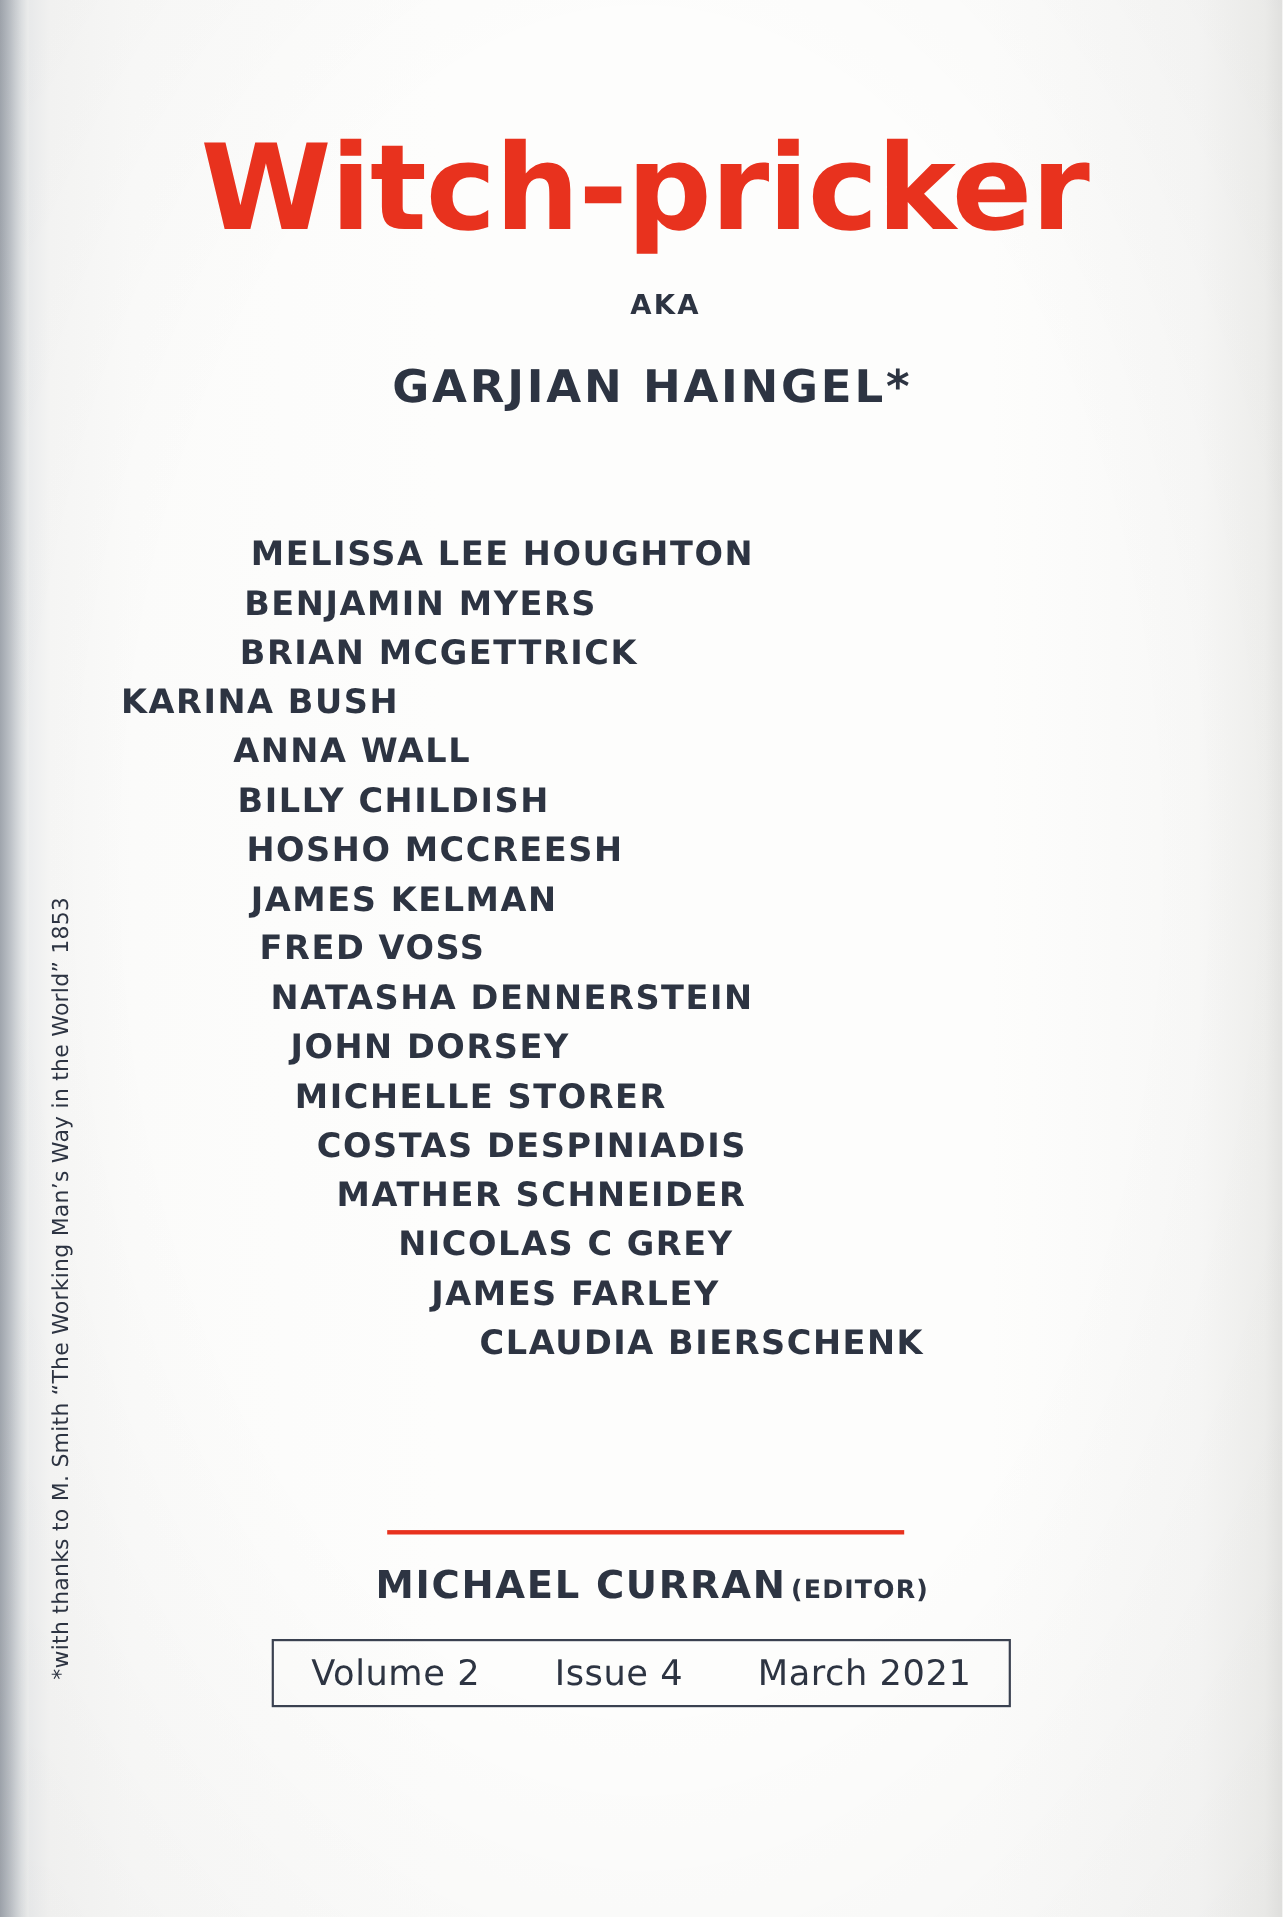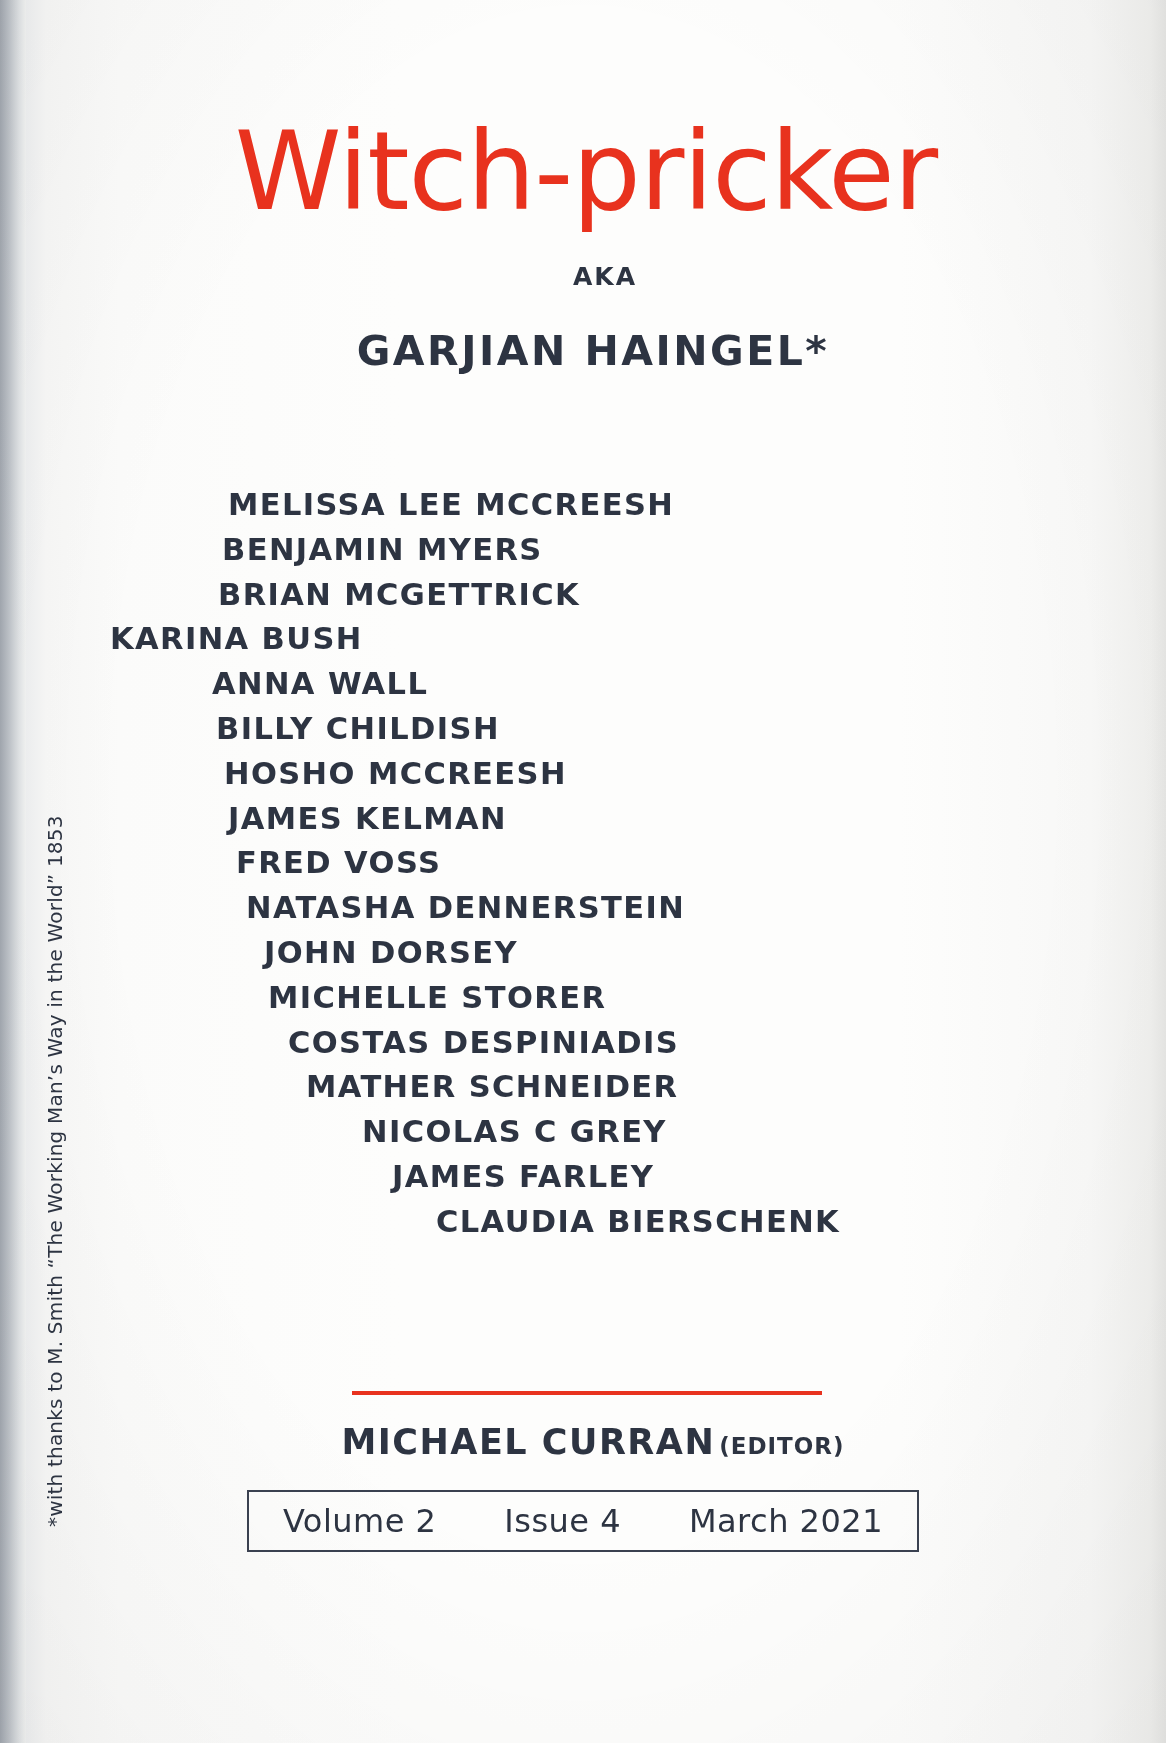--- a/index.html
+++ b/index.html
@@ -50,21 +50,21 @@
   .masthead {
     position: absolute;
     top: 118px;
     left: 0;
     width: 1166px;
     text-align: center;
   }
   .title {
     font-family: "DejaVu Sans", sans-serif;
     font-size: 108px;
-    font-weight: 400;
+    font-weight: 700;
     letter-spacing: -1px;
     color: #e8321e;
     line-height: 1;
     margin: 0;
     padding-left: 6px;
   }
   .aka {
     margin-top: 36px;
     font-family: "DejaVu Sans", sans-serif;
     font-size: 25px;
@@ -177,21 +177,21 @@
 
 <div class="content">
 
   <div class="masthead">
     <h1 class="title">Witch-pricker</h1>
     <div class="aka">AKA</div>
     <div class="subtitle">GARJIAN HAINGEL*</div>
   </div>
 
   <div class="contributors">
-    <div class="contributor" style="padding-left:228px">MELISSA LEE MCCREESH</div>
+    <div class="contributor" style="padding-left:228px">MELISSA LEE HOUGHTON</div>
     <div class="contributor" style="padding-left:222px">BENJAMIN MYERS</div>
     <div class="contributor" style="padding-left:218px">BRIAN MCGETTRICK</div>
     <div class="contributor" style="padding-left:110px">KARINA BUSH</div>
     <div class="contributor" style="padding-left:212px">ANNA WALL</div>
     <div class="contributor" style="padding-left:216px">BILLY CHILDISH</div>
     <div class="contributor" style="padding-left:224px">HOSHO MCCREESH</div>
     <div class="contributor" style="padding-left:228px">JAMES KELMAN</div>
     <div class="contributor" style="padding-left:236px">FRED VOSS</div>
     <div class="contributor" style="padding-left:246px">NATASHA DENNERSTEIN</div>
     <div class="contributor" style="padding-left:264px">JOHN DORSEY</div>

